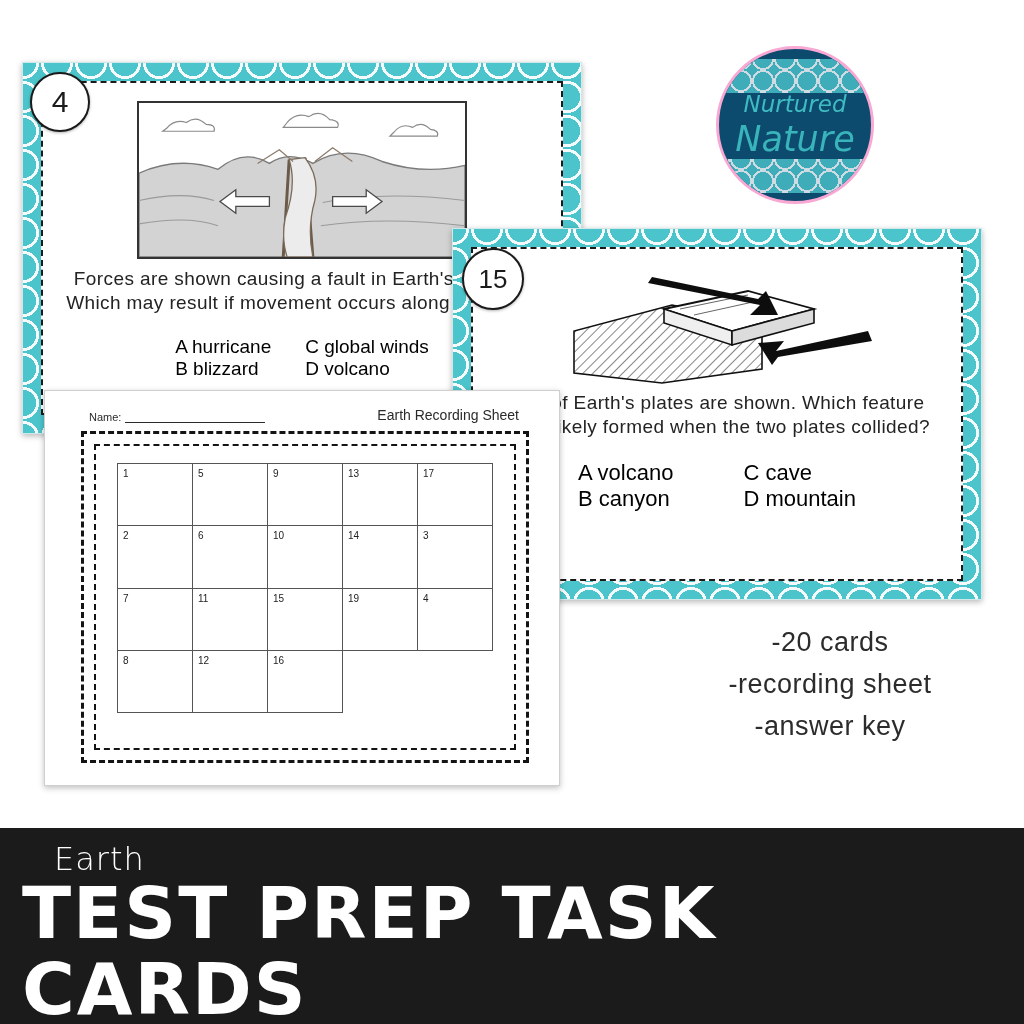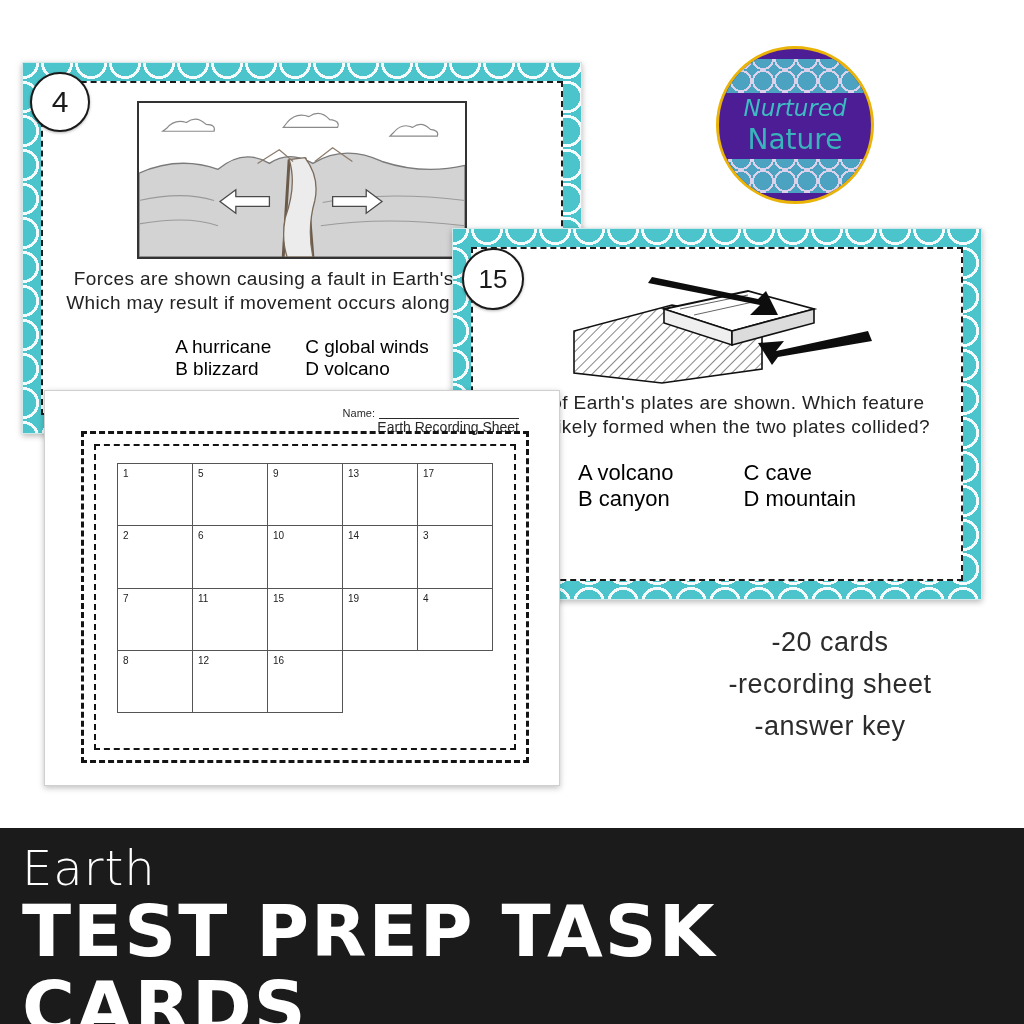--- a/index.html
+++ b/index.html
@@ -82,21 +82,21 @@
 
   
   #sheet {
     position:absolute; left:44px; top:390px; width:516px; height:396px;
     background:#ffffff; border:1px solid #cfcfcf;
     box-shadow:0 2px 6px rgba(0,0,0,.25);
   }
   #sheet .name-row {
     position:absolute; left:44px; top:16px; width:430px;
     display:flex; justify-content:space-between; align-items:flex-end;
-    font-size:11px; color:#2a2a2a;flex-direction:column;
+    font-size:11px; color:#2a2a2a;
   }
   .name-label { display:flex; align-items:flex-end; gap:4px; }
   .name-line { display:inline-block; width:140px; border-bottom:1px solid #2a2a2a; height:11px; }
   .sheet-title { font-size:14px; }
   #sheet .frame-outer {
     position:absolute; left:36px; top:40px; right:30px; bottom:22px;
     border:3px dashed #141414;
   }
   #sheet .frame-inner {
     position:absolute; inset:10px;
@@ -112,22 +112,22 @@
     font-size:10px; color:#222; padding:4px 0 0 5px;
   }
 
   
   #logo {
     position:absolute; left:716px; top:46px; width:158px; height:158px;
   }
   #logo .circle {
     position:absolute; inset:0;
     border-radius:50%;
-    background:#4c1d95;
-    border:3px solid #eab308;
+    background:#0c4a6e;
+    border:3px solid #f9a8d4;
     overflow:hidden;
   }
   #logo .band-top, #logo .band-bot {
     position:absolute; left:0; right:0; height:34px;
     background-color:#4cc6cc;
     background-image:
       radial-gradient(circle at 0 0, transparent 9px, #ffffff 9px, #ffffff 11px, transparent 11px),
       radial-gradient(circle at 22px 0, transparent 9px, #ffffff 9px, #ffffff 11px, transparent 11px),
       radial-gradient(circle at 0 22px, transparent 9px, #ffffff 9px, #ffffff 11px, transparent 11px),
       radial-gradient(circle at 22px 22px, transparent 9px, #ffffff 9px, #ffffff 11px, transparent 11px);
@@ -135,38 +135,39 @@
     opacity:.8;
   }
   #logo .band-top { top:10px; }
   #logo .band-bot { bottom:8px; }
   #logo .logo-text {
     position:absolute; inset:0;
     display:flex; flex-direction:column; align-items:center; justify-content:center;
     gap:2px;
   }
   #logo .l1 { font-size:23px; color:#3fbcc2; font-style:italic; font-family:"DejaVu Sans", sans-serif; }
-  #logo .l2 { font-size:28px; color:#39b4bb; font-family:"DejaVu Sans", sans-serif; }
+  #logo .l2 { font-size:35px; color:#39b4bb; font-style:italic; font-family:"DejaVu Sans", sans-serif; }
 
   
   #bullets {
     position:absolute; left:680px; top:622px; width:300px;
     text-align:center; color:#2c2c2c;
   }
   #bullets div { font-size:27px; line-height:1.55; letter-spacing:.5px; }
 
   
   #banner {
     position:absolute; left:0; bottom:0; width:1024px; height:196px;
     background:#1b1b1b; color:#ffffff;
     padding:12px 22px 0 22px;
   }
   #banner .sub {
-    font-size:48px; font-weight:300; letter-spacing:1px;
+    font-size:32px; font-weight:300; letter-spacing:1px;
     font-family:"DejaVu Sans", sans-serif;
+    margin-left:32px;
   }
   #banner .main {
     font-size:72px; font-weight:bold; letter-spacing:2px; line-height:1.05;
     font-family:"DejaVu Sans", sans-serif;
     margin-top:-2px;
   }
 </style>
 </head>
 <body>
 

